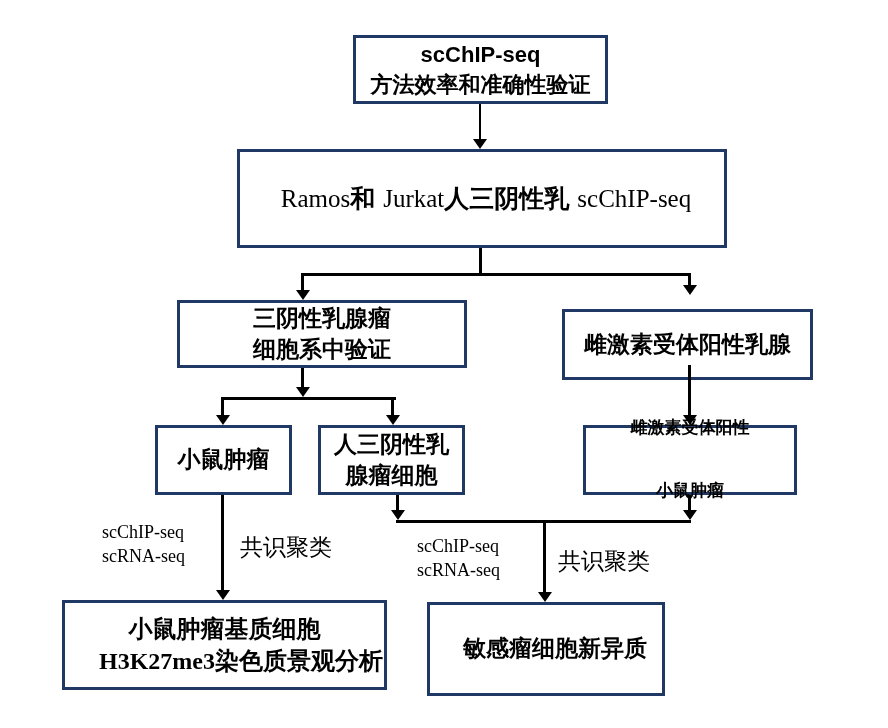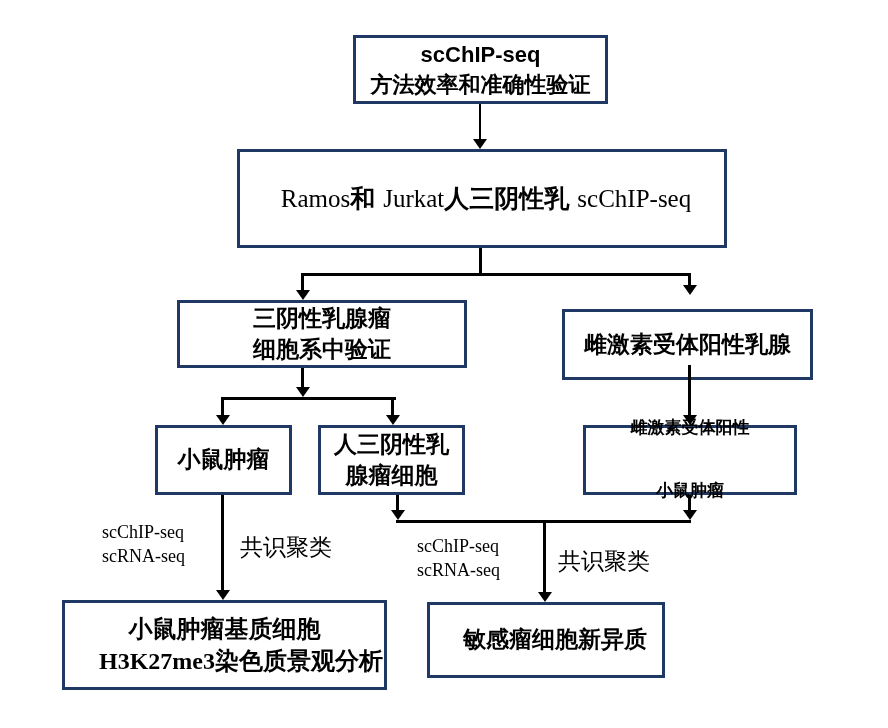--- a/index.html
+++ b/index.html
@@ -145,17 +145,17 @@
     <div>scRNA-seq</div>
   </div>
   <div class="edge-label cluster-label" style="left:558px; top:546px;">共识聚类</div>
 
   <div class="box" style="left:62px; top:600px; width:325px; height:90px; font-size:24px;">
     <div>小鼠肿瘤基质细胞</div>
     <div>
       <span class="latin-serif-bold">H3K27me3</span><span>染色质景观分析</span>
     </div>
   </div>
-  <div class="box" style="left:427px; top:602px; width:238px; height:76px; font-size:23px;padding-left:18px;">
+  <div class="box" style="left:427px; top:602px; width:238px; height:94px; font-size:23px;padding-left:18px;">
     <div>敏感瘤细胞新异质</div>
   </div>
 
 </div>
 
 </body></html>

